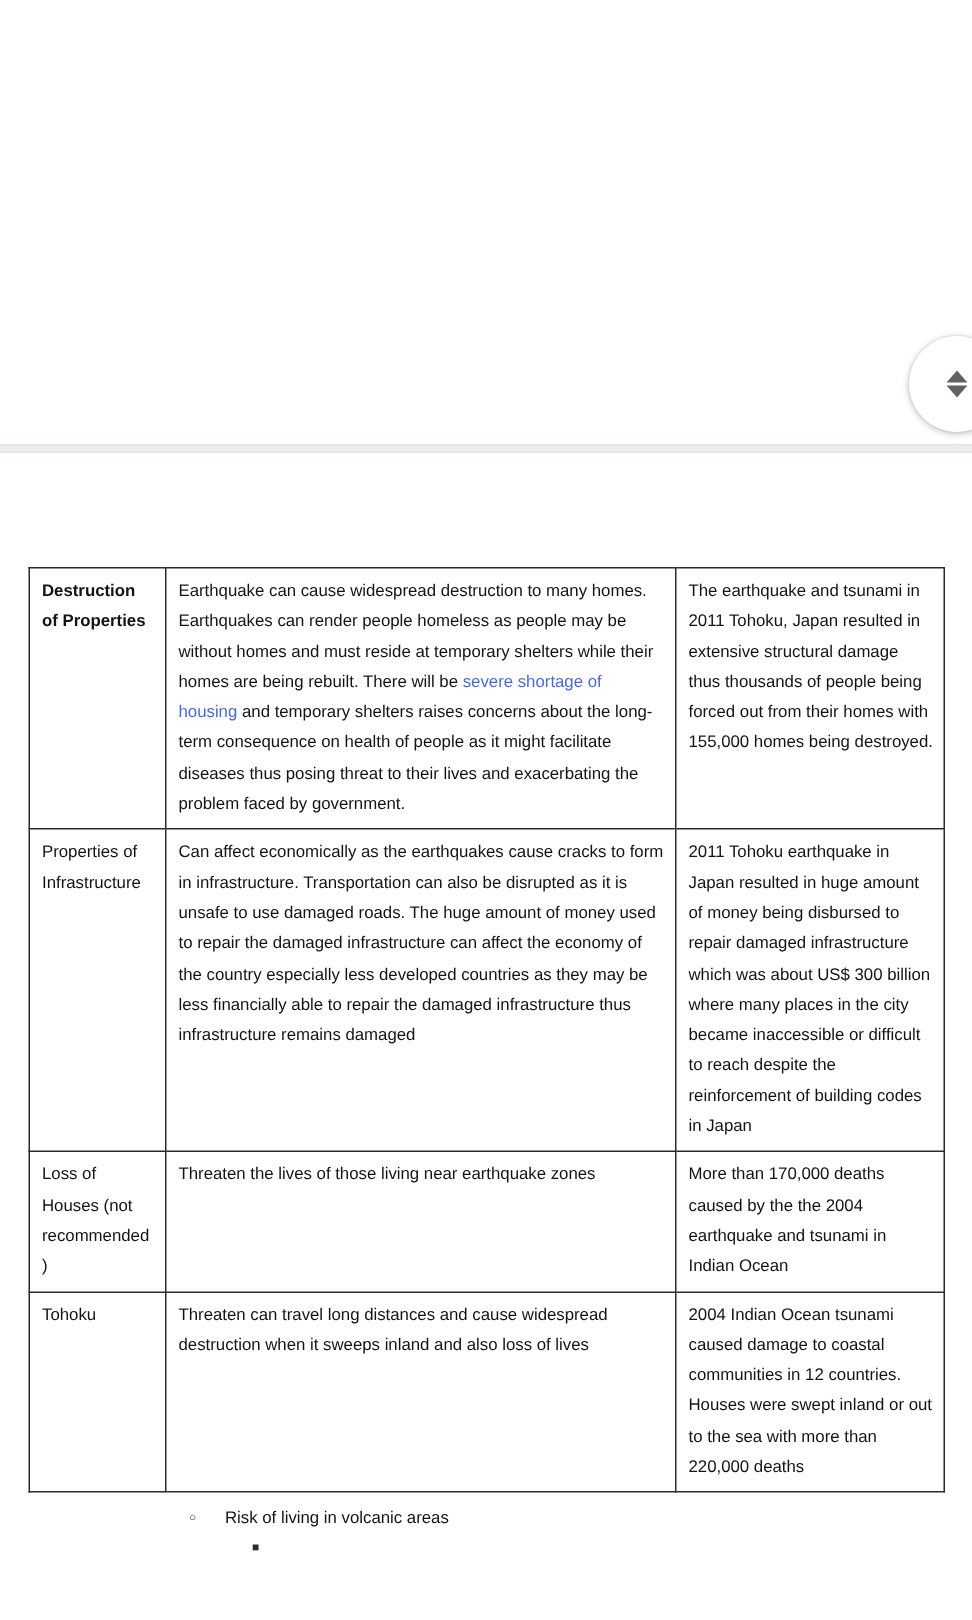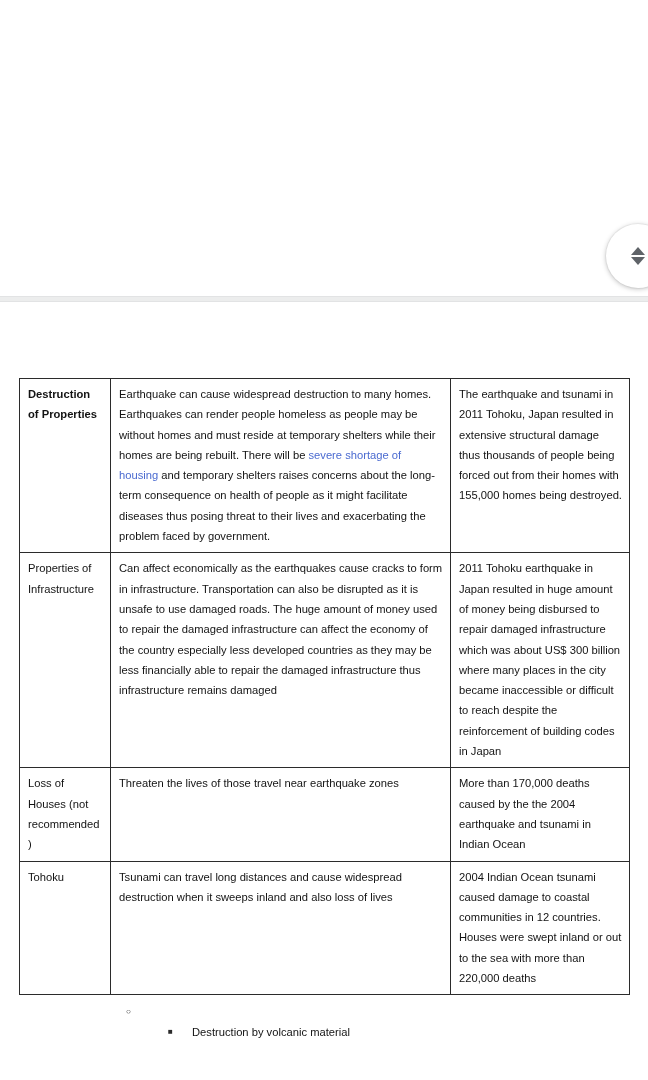--- a/index.html
+++ b/index.html
@@ -164,45 +164,45 @@
         <td>
           <span>2011 Tohoku earthquake in Japan resulted in huge amount of money being disbursed to repair damaged infrastructure which was about US$ 300 billion where many places in the city became inaccessible or difficult to reach despite the reinforcement of building codes in Japan</span>
         </td>
       </tr>
 
       <tr>
         <td>
           <span>Loss of Houses (not recommended)</span>
         </td>
         <td>
-          <span>Threaten the lives of those travel near earthquake zones</span>
+          <span>Threaten the lives of those living near earthquake zones</span>
         </td>
         <td>
           <span>More than 170,000 deaths caused by the the 2004 earthquake and tsunami in Indian Ocean</span>
         </td>
       </tr>
 
       <tr>
         <td>
           <span>Tohoku</span>
         </td>
         <td>
-          <span>Tsunami can travel long distances and cause widespread destruction when it sweeps inland and also loss of lives</span>
+          <span>Threaten can travel long distances and cause widespread destruction when it sweeps inland and also loss of lives</span>
         </td>
         <td>
           <span>2004 Indian Ocean tsunami caused damage to coastal communities in 12 countries. Houses were swept inland or out to the sea with more than 220,000 deaths</span>
         </td>
       </tr>
 
     </tbody>
   </table>
 
   <div class="outline">
     <div class="outline-row lvl-1">
       <span class="bullet bullet-hollow">○</span>
+      <span>Risk of living in volcanic areas</span>
     </div>
     <div class="outline-row lvl-2">
       <span class="bullet bullet-square">■</span>
-      <span>Destruction by volcanic material</span>
     </div>
   </div>
 
 </div>
 
 </body></html>

